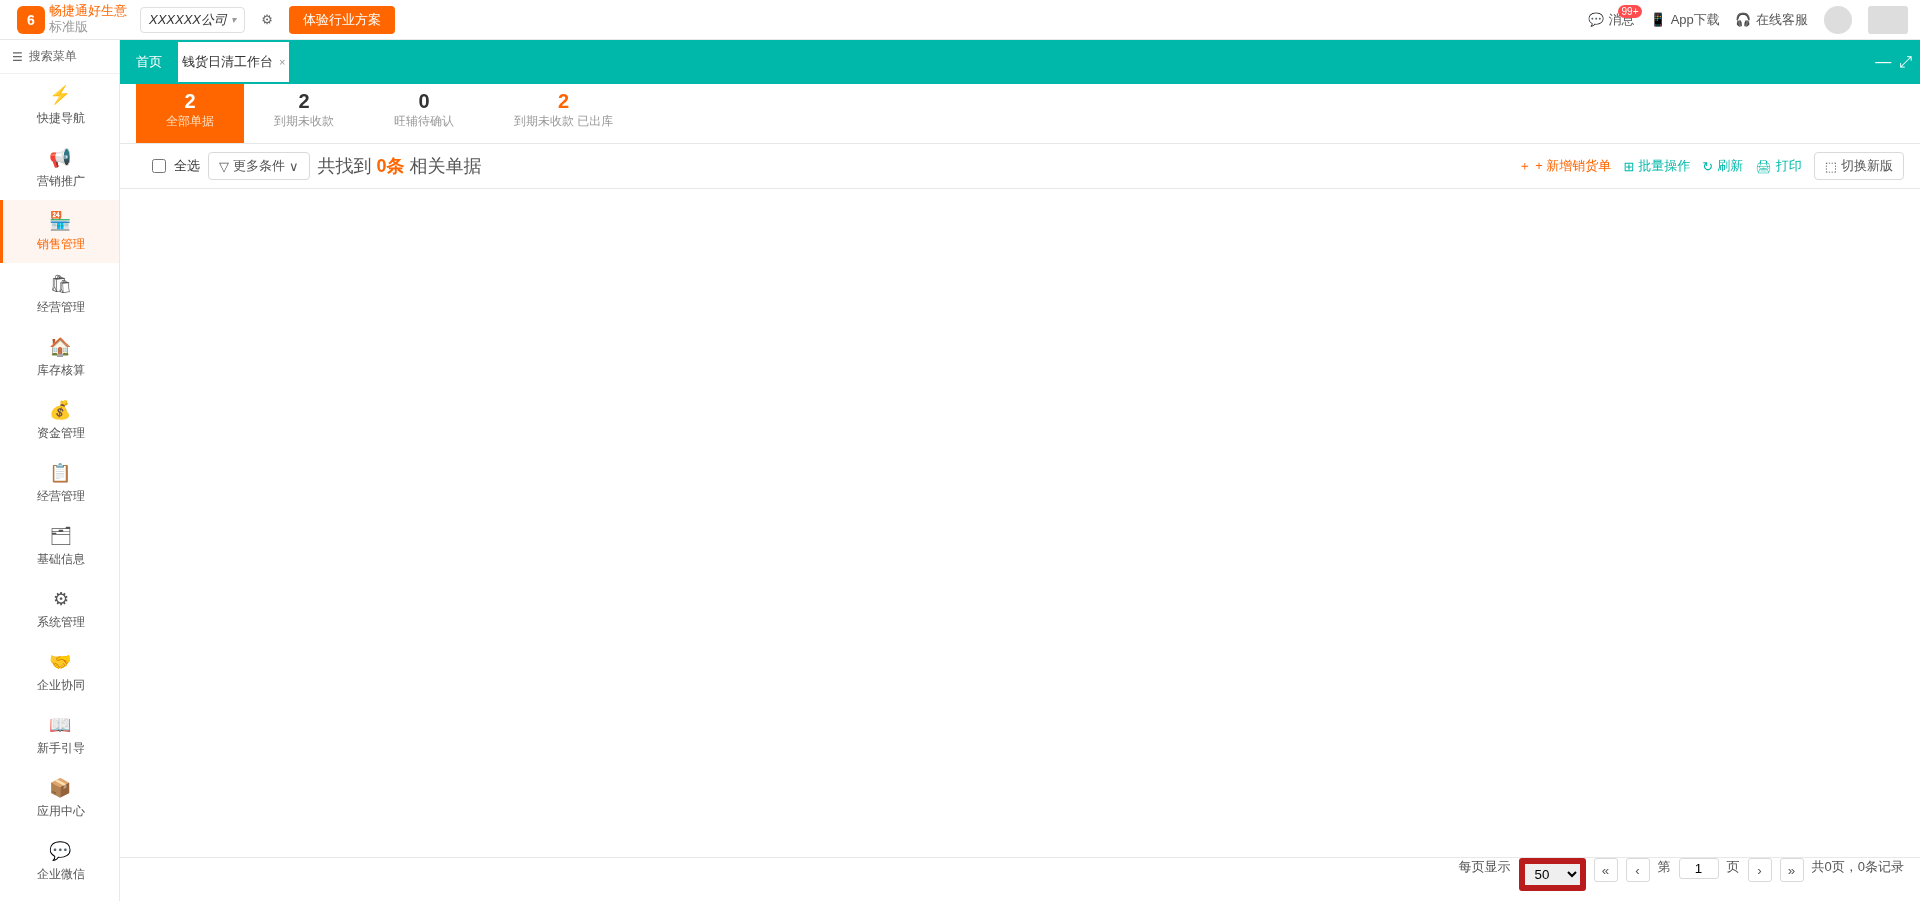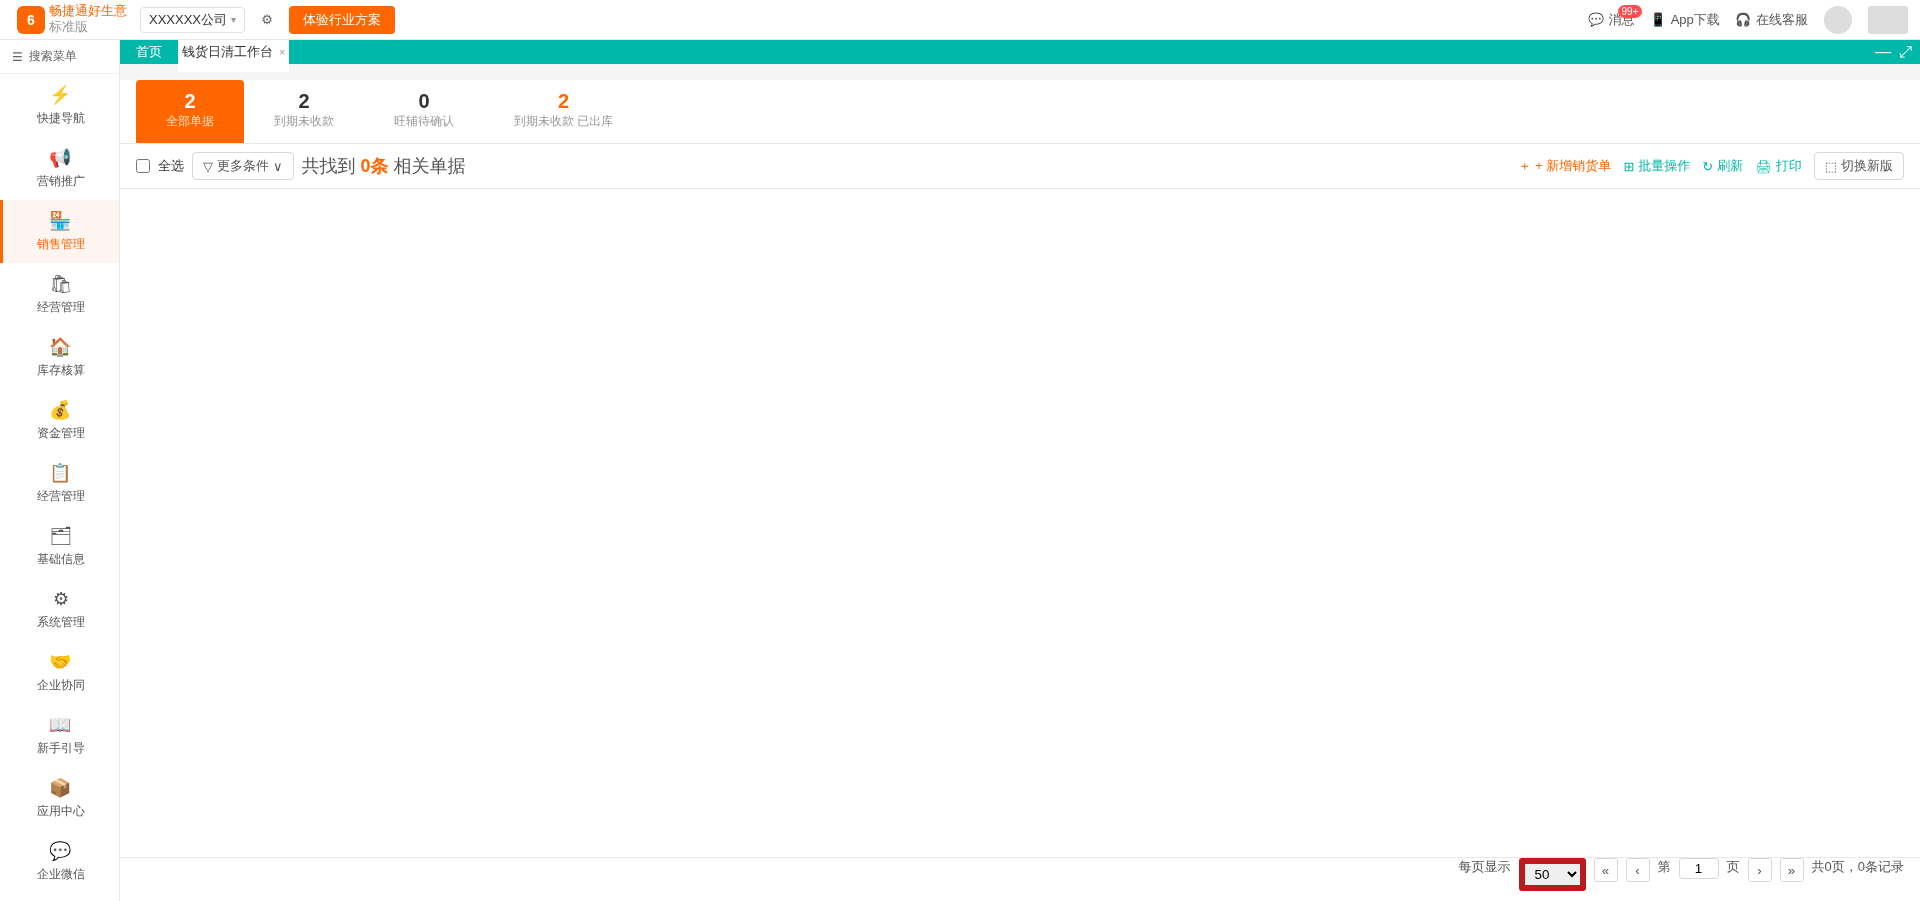--- a/index.html
+++ b/index.html
@@ -26,21 +26,21 @@
     }
     .logo-text { font-size: 13px; color: #ff6600; line-height: 1.2; }
     .logo-sub { font-size: 13px; color: #999; }
     .company-select {
       display: flex; align-items: center; gap: 4px;
       border: 1px solid #e0e0e0; border-radius: 4px;
       padding: 3px 8px;
       cursor: pointer;
       margin-left: 8px;
     }
-    .company-select span { font-size: 13px; color: #333; }
+    .company-select span { font-size: 13px; color: #333; font-style: italic; }
     .company-select .arrow { color: #999; font-size: 10px; }
     .settings-icon-btn {
       width: 28px; height: 28px;
       display: flex; align-items: center; justify-content: center;
       margin-left: 8px;
       cursor: pointer;
       color: #666;
     }
     .trial-btn {
       background: #ff6600;
@@ -75,21 +75,21 @@
       text-align: center;
     }
     .avatar {
       width: 28px; height: 28px;
       background: #ddd;
       border-radius: 50%;
     }
 
     
     .tab-bar {
-      height: 24px;
+      height: 44px;
       background: #00b8a9;
       display: flex;
       align-items: center;
       padding: 0 0;
       position: fixed;
       top: 40px; left: 120px; right: 0;
       z-index: 99;
     }
     .tab-item {
       height: 40px;
@@ -204,21 +204,21 @@
 
     
     .toolbar {
       display: flex;
       align-items: center;
       padding: 8px 16px;
       background: #fff;
       border-bottom: 1px solid #e8e8e8;
       gap: 12px;
     }
-    .toolbar-left { display: flex; align-items: center; gap: 8px; flex: 1; }
+    .toolbar-left { display: flex; align-items: center; gap: 8px; flex: 1; margin-left: 16px; }
     .toolbar-right { display: flex; align-items: center; gap: 12px; }
     .checkbox-all { width: 14px; height: 14px; cursor: pointer; }
     .filter-btn {
       display: flex; align-items: center; gap: 4px;
       border: 1px solid #d9d9d9; border-radius: 4px;
       padding: 4px 10px; cursor: pointer; font-size: 13px; color: #555;
     }
     .found-text { font-size: 18px; color: #555; }
     .found-count { color: #ff6600; font-weight: bold; }
     .add-btn {

